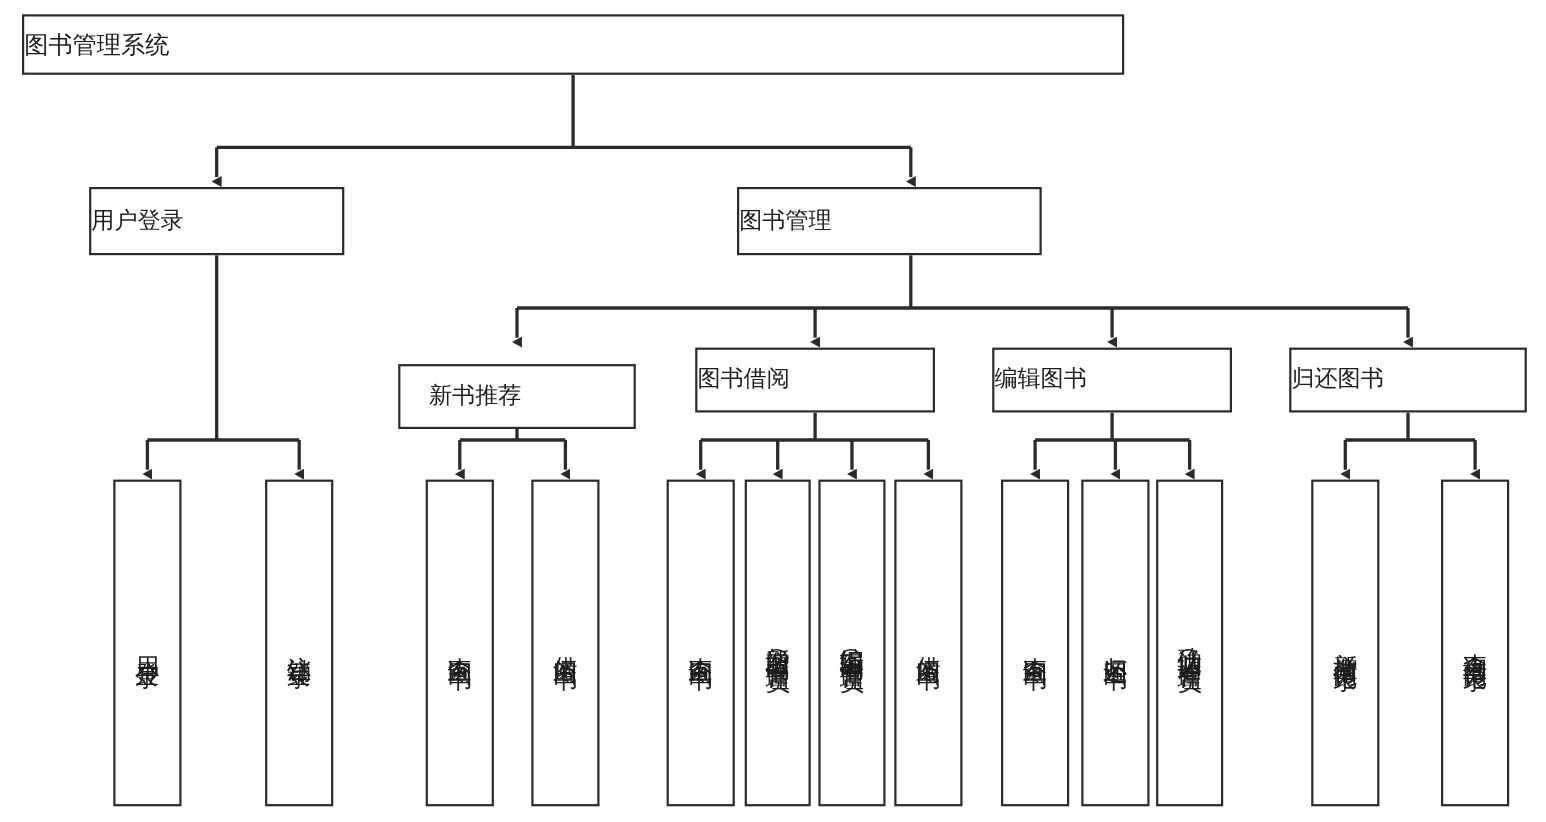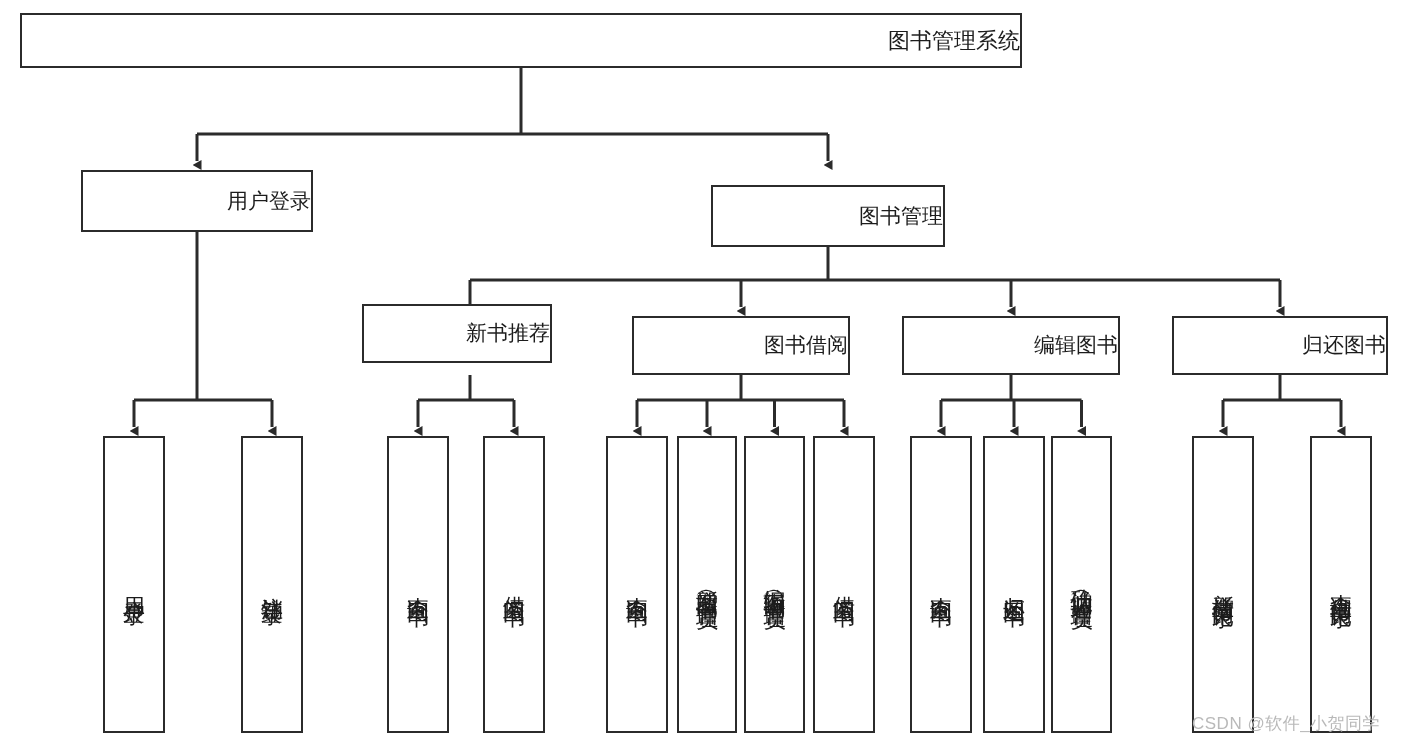--- a/index.html
+++ b/index.html
@@ -25,21 +25,21 @@
     height: 747px;
     pointer-events: none;
   }
   .node {
     position: absolute;
     box-sizing: border-box;
     border: 2px solid #2b2b2b;
     background: #ffffff;
     display: flex;
     align-items: center;
-    justify-content: flex-end;
+    justify-content: flex-start;
     color: #1c1c1c;
   }
   .node .label {
     display: block;
     text-align: center;
     line-height: 1.18;
   }
   
   .node.horiz .label {
     font-size: 21px;
@@ -116,24 +116,24 @@
         <line x1="1341" y1="400" x2="1341" y2="427" marker-end="url(#arrowhead)"></line>
       </g>
   </svg>
   <div id="node-layer">
       <div class="node horiz root" style="left: 20px; top: 13px; width: 1002px; height: 55px;">
         <span class="label">图书管理系统</span>
       </div>
       <div class="node horiz" style="left: 81px; top: 170px; width: 232px; height: 62px;">
         <span class="label">用户登录</span>
       </div>
-      <div class="node horiz" style="left: 711px; top: 170px; width: 234px; height: 62px; margin-top: 15px;">
+      <div class="node horiz" style="left: 670px; top: 170px; width: 277px; height: 62px;">
         <span class="label">图书管理</span>
       </div>
-      <div class="node horiz" style="left: 362px; top: 304px; width: 190px; height: 59px;">
+      <div class="node horiz" style="left: 362px; top: 331px; width: 216px; height: 59px; padding-left: 26px;">
         <span class="label">新书推荐</span>
       </div>
       <div class="node horiz" style="left: 632px; top: 316px; width: 218px; height: 59px;">
         <span class="label">图书借阅</span>
       </div>
       <div class="node horiz" style="left: 902px; top: 316px; width: 218px; height: 59px;">
         <span class="label">编辑图书</span>
       </div>
       <div class="node horiz" style="left: 1172px; top: 316px; width: 216px; height: 59px;">
         <span class="label">归还图书</span>
@@ -171,14 +171,13 @@
       <div class="node vert" style="left: 1051px; top: 436px; width: 61px; height: 297px;">
         <span class="label">确认归还（管理员）</span>
       </div>
       <div class="node vert" style="left: 1192px; top: 436px; width: 62px; height: 297px;">
         <span class="label">新增借阅记录</span>
       </div>
       <div class="node vert" style="left: 1310px; top: 436px; width: 62px; height: 297px;">
         <span class="label">查询借阅记录</span>
       </div>
     </div>
-  <div class="watermark" style="left: 1192px; top: 712px; color: rgb(185, 185, 185);">CSDN @软件_小贺同学</div>
 </div>
 
 </body></html>

